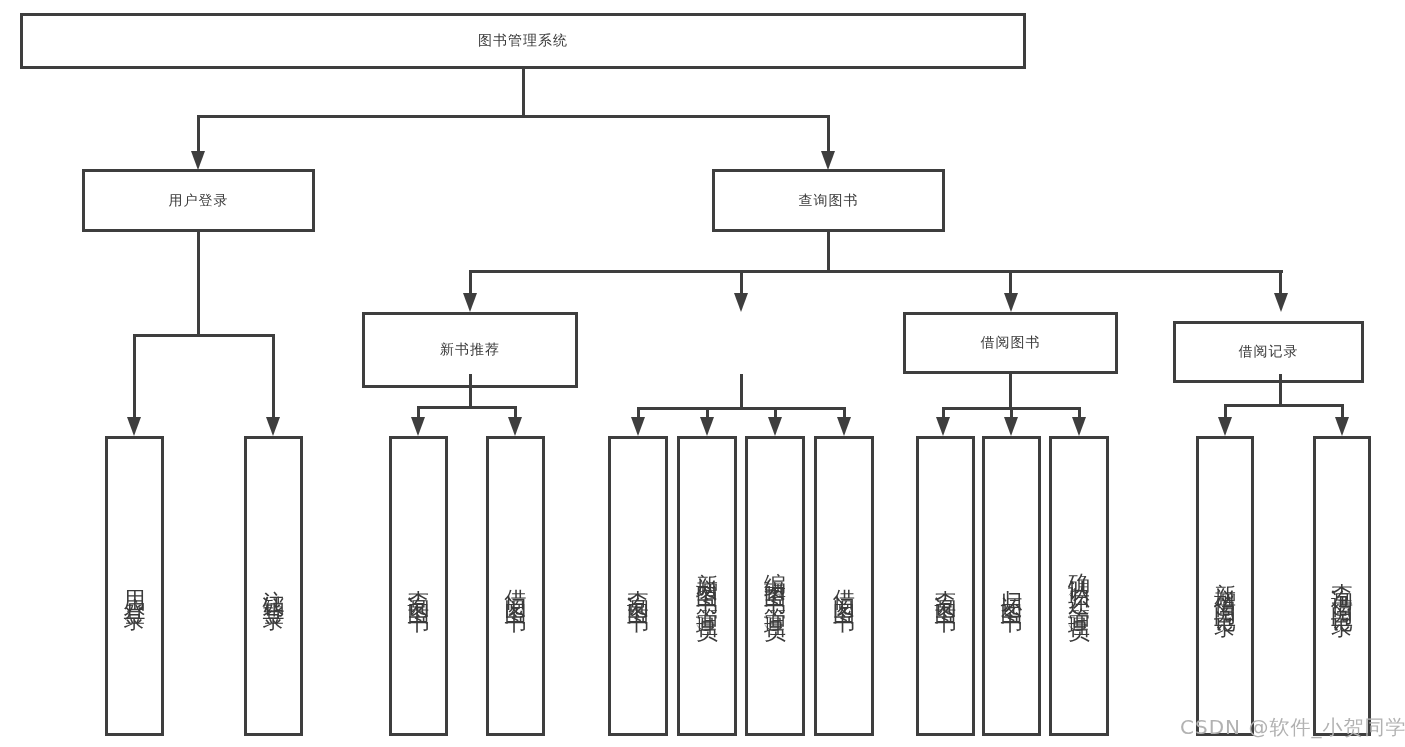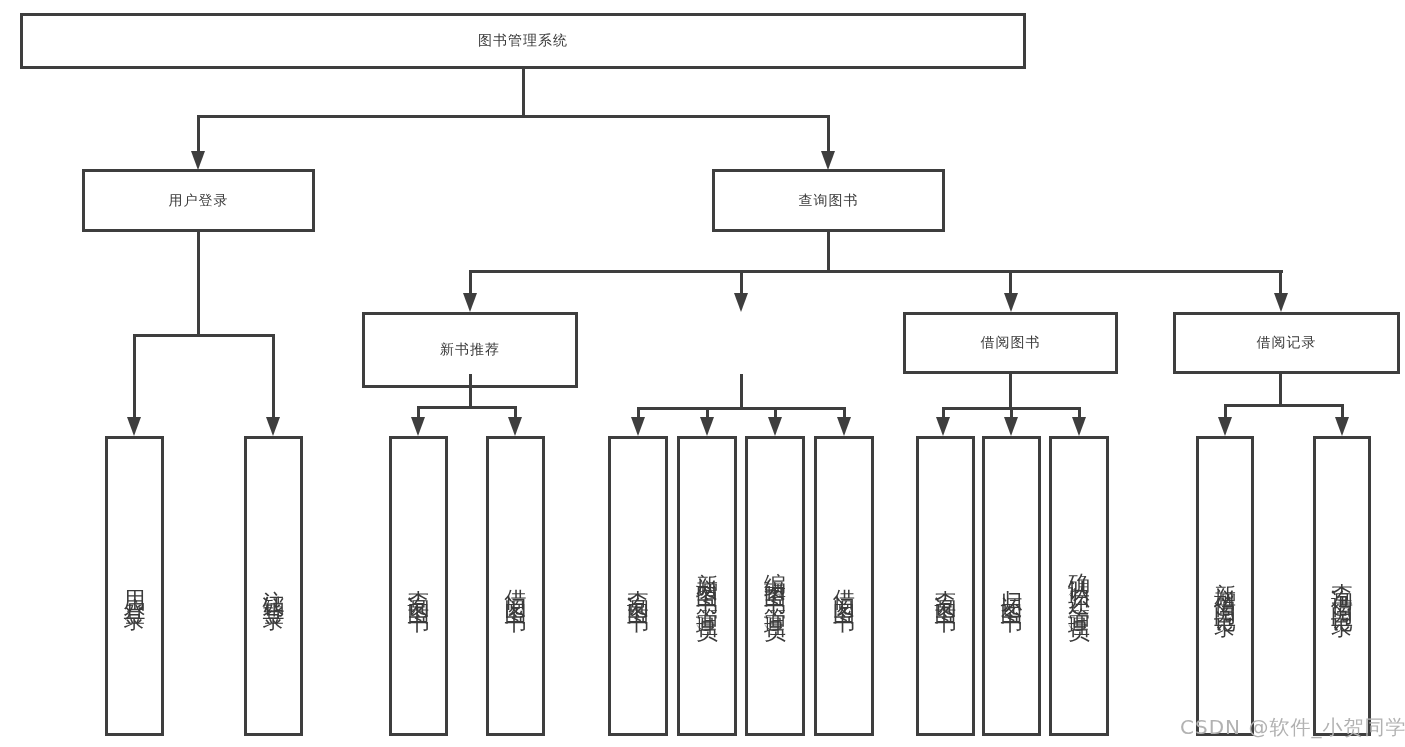--- a/index.html
+++ b/index.html
@@ -71,21 +71,21 @@
   <div class="ah" style="left:1003.5px;top:293px;"></div>
   <div class="vl" style="left:1279px;top:270px;height:24px;"></div>
   <div class="ah" style="left:1273.5px;top:293px;"></div>
 
   <div class="b" style="left:362px;top:312px;width:216px;height:76px;">
     <span>新书推荐</span>
   </div>
   <div class="b" style="left:903px;top:312px;width:215px;height:62px;">
     <span>借阅图书</span>
   </div>
-  <div class="b" style="left:1173px;top:312px;width:227px;height:62px;">
+  <div class="b" style="left:1173px;top:321px;width:191px;height:62px;">
     <span>借阅记录</span>
   </div>
 
   <div class="vl" style="left:468.5px;top:374px;height:34px;"></div>
   <div class="hl" style="left:416.5px;top:406px;width:100px;"></div>
   <div class="vl" style="left:416.5px;top:406px;height:13px;"></div>
   <div class="ah" style="left:411px;top:417px;"></div>
   <div class="vl" style="left:513.5px;top:406px;height:13px;"></div>
   <div class="ah" style="left:508px;top:417px;"></div>
   <div class="vb" style="left:389px;top:436px;width:59px;height:300px;">

